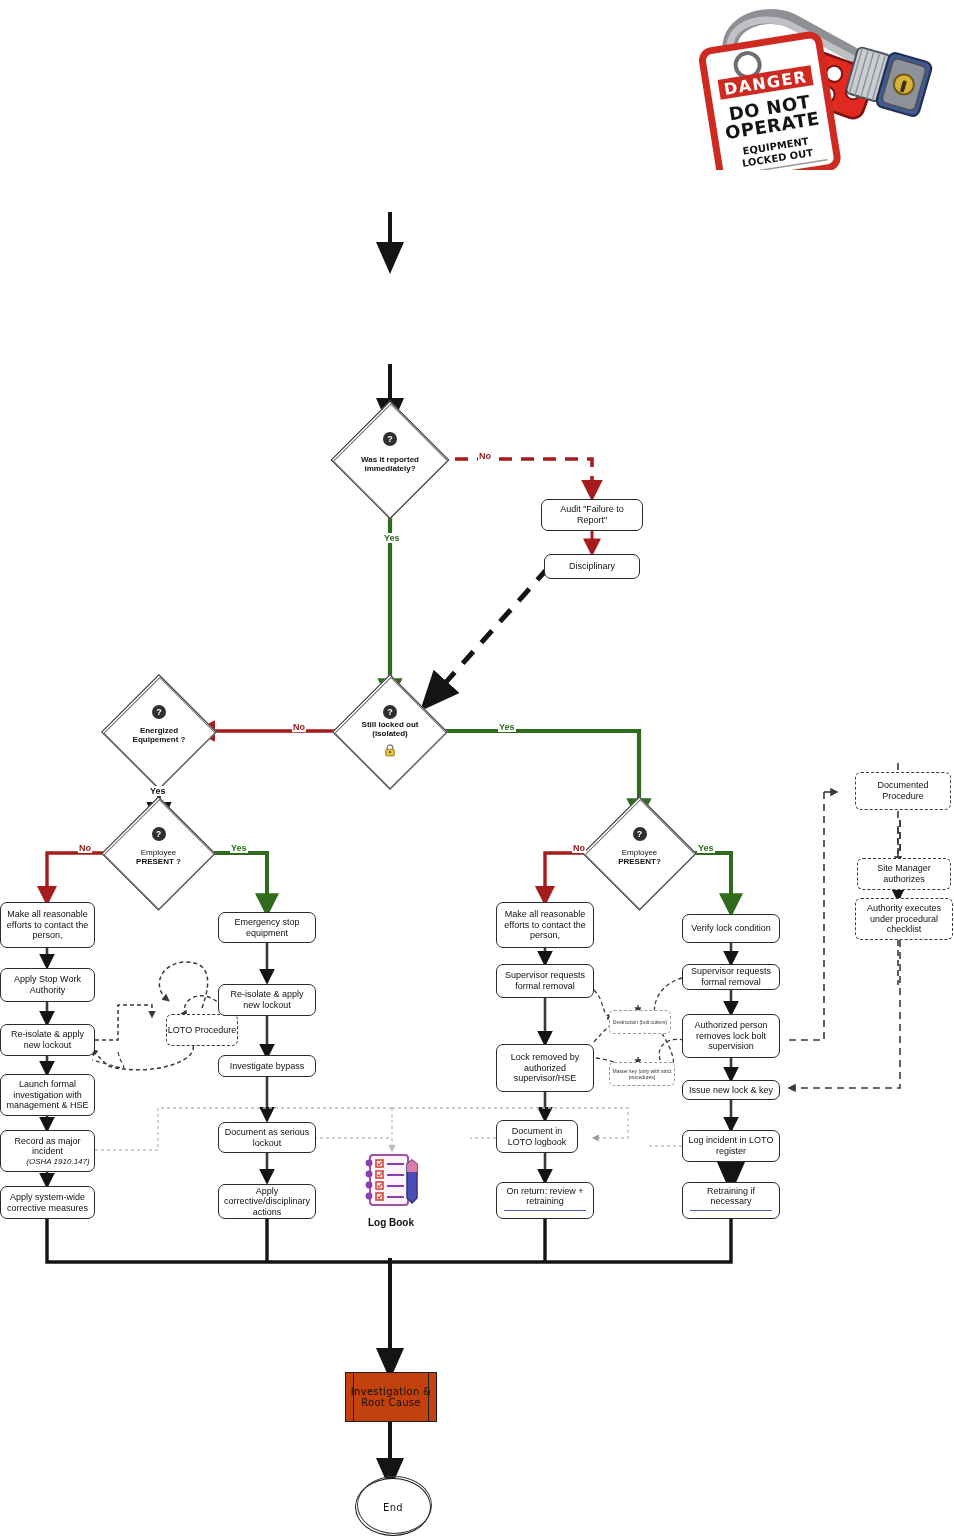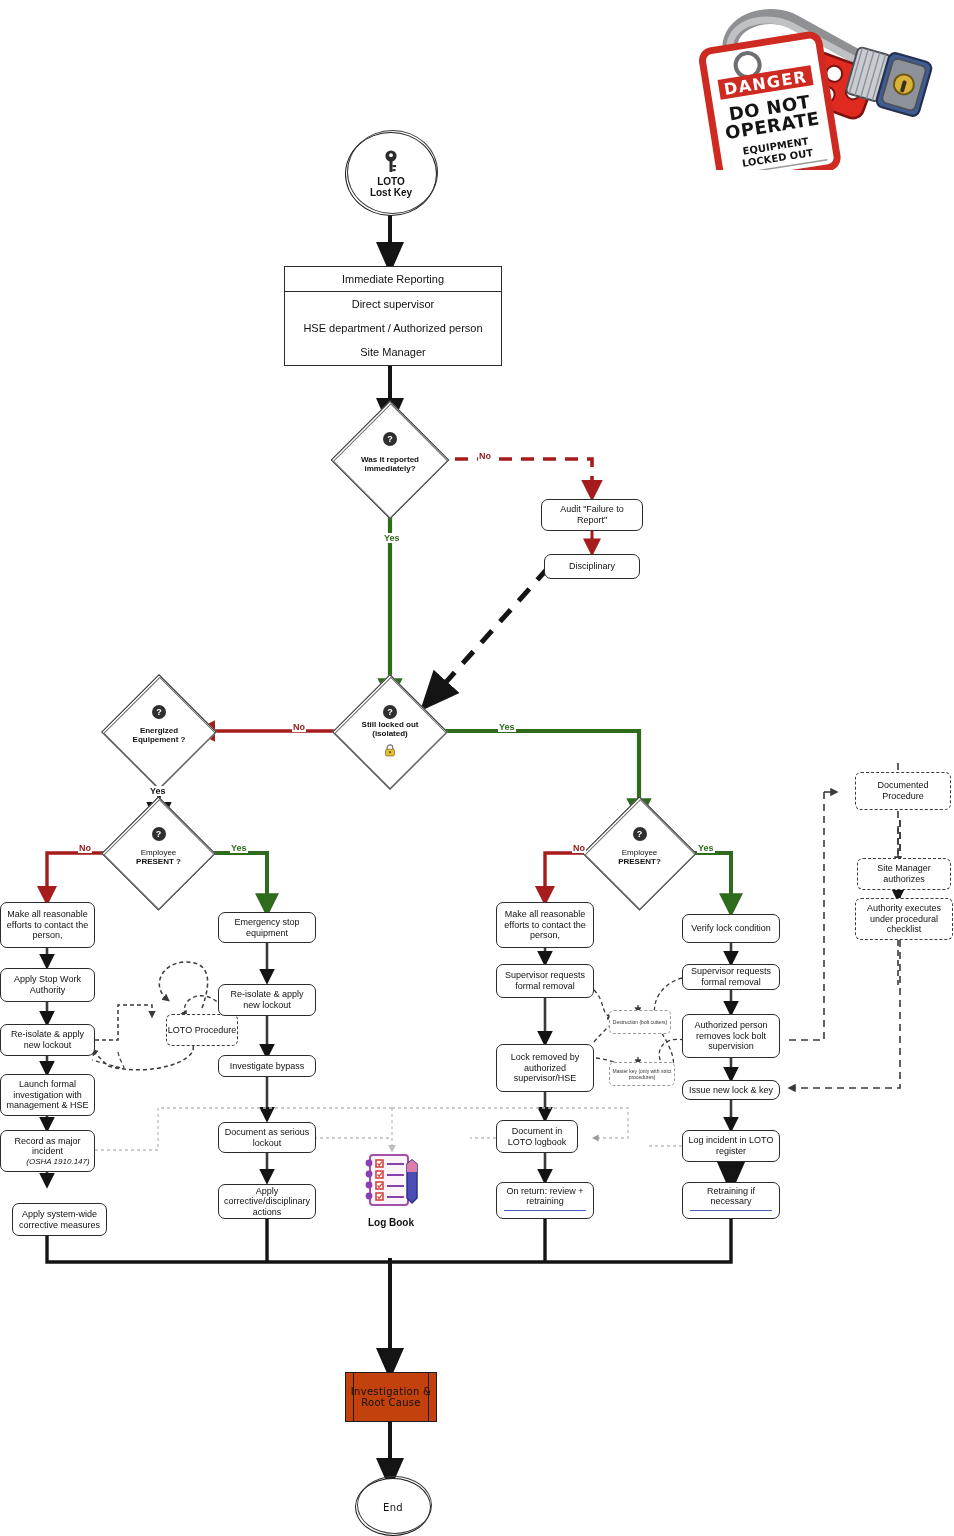--- a/index.html
+++ b/index.html
@@ -226,39 +226,21 @@
         <text x="71" y="110" font-family="DejaVu Sans, sans-serif" font-size="18" font-weight="bold" fill="#141414" text-anchor="middle" letter-spacing=".5">DO NOT</text>
         <text x="71" y="128" font-family="DejaVu Sans, sans-serif" font-size="18" font-weight="bold" fill="#141414" text-anchor="middle" letter-spacing=".5">OPERATE</text>
         <text x="71" y="146" font-family="DejaVu Sans, sans-serif" font-size="10" font-weight="bold" fill="#141414" text-anchor="middle">EQUIPMENT</text>
         <text x="71" y="158" font-family="DejaVu Sans, sans-serif" font-size="10" font-weight="bold" fill="#141414" text-anchor="middle">LOCKED OUT</text>
         <line x1="22" y1="164" x2="120" y2="164" stroke="#9a9a9a" stroke-width="1.4"></line>
         <text x="71" y="172" font-family="DejaVu Sans, sans-serif" font-size="4.6" fill="#4a4a4a" text-anchor="middle">Creative Safety Supply</text>
       </g>
     </svg>
   </div>
 
-  <div class="circ" id="start" style="left:345px;top:132px;width:90px;height:82px;">
-    <div class="shadow"></div>
-    <svg width="16" height="24" viewBox="0 0 16 24" style="margin-bottom:2px;">
-      <circle cx="8" cy="6" r="5.6" fill="#2b2b2b"></circle>
-      <circle cx="8" cy="5.2" r="1.9" fill="#ffffff"></circle>
-      <rect x="6.5" y="10" width="3" height="12" fill="#2b2b2b"></rect>
-      <rect x="9.5" y="15" width="3.6" height="2.1" fill="#2b2b2b"></rect>
-      <rect x="9.5" y="19" width="3.0" height="2.1" fill="#2b2b2b"></rect>
-    </svg>
-    <span class="f10" style="font-weight:700;">LOTO</span>
-    <span class="f10" style="font-weight:700;">Lost Key</span>
-  </div>
-
-  <div class="rptbox" id="reporting" style="left:284px;top:266px;width:216px;height:98px;">
-    <div class="row hdr" style="height:24px;">Immediate Reporting</div>
-    <div class="row" style="height:24px;">Direct supervisor</div>
-    <div class="row" style="height:24px;">HSE department / Authorized person</div>
-    <div class="row" style="height:24px;">Site Manager</div>
-  </div>
+
 
   <div class="dia" style="left:348px;top:418px;width:84px;height:84px;">
     <div class="shape"></div>
     <div class="shape2"></div>
     <div class="qm">?</div>
     <div class="lbl" style="padding-top:8px;">
       <span>Was it reported</span>
       <span>immediately?</span>
     </div>
   </div>
@@ -333,21 +315,21 @@
   <div class="node f9" style="left:0px;top:1024px;width:95px;height:32px;">
     <span class="t">Re-isolate &amp; apply new lockout</span>
   </div>
   <div class="node f9" style="left:0px;top:1074px;width:95px;height:42px;">
     <span class="t">Launch formal investigation with management &amp; HSE</span>
   </div>
   <div class="node f9" style="left:0px;top:1130px;width:95px;height:42px;">
     <span class="t">Record as major incident</span>
     <span class="t f8" style="font-style:italic;margin-left:21px;">(OSHA 1910.147)</span>
   </div>
-  <div class="node f9" style="left:12px;top:1186px;width:95px;height:33px;margin-top:17px;">
+  <div class="node f9" style="left:0px;top:1186px;width:95px;height:33px;">
     <span class="t">Apply system-wide corrective measures</span>
   </div>
 
   <div class="dashnode f9" style="left:122px;top:1014px;width:72px;height:32px;margin-left:44px;">
     <span>LOTO Procedure</span>
   </div>
 
   <div class="node f9" style="left:218px;top:912px;width:98px;height:31px;">
     <span class="t">Emergency stop equipment</span>
   </div>
@@ -390,21 +372,21 @@
 
   <div class="node f9" style="left:682px;top:914px;width:98px;height:29px;">
     <span class="t">Verify lock condition</span>
   </div>
   <div class="node f9" style="left:682px;top:964px;width:98px;height:26px;">
     <span class="t">Supervisor requests formal removal</span>
   </div>
   <div class="node f9" style="left:682px;top:1014px;width:98px;height:44px;">
     <span class="t">Authorized person removes lock bolt supervision</span>
   </div>
-  <div class="node f9" style="left:682px;top:1080px;width:98px;height:20px;border-radius:8px;">
+  <div class="node f9" style="left:682px;top:1080px;width:98px;height:20px;">
     <span class="t">Issue new lock &amp; key</span>
   </div>
   <div class="node f9" style="left:682px;top:1130px;width:98px;height:32px;">
     <span class="t">Log incident in LOTO register</span>
   </div>
   <div class="node f9" style="left:682px;top:1182px;width:98px;height:37px;">
     <span class="t">Retraining if necessary</span>
     <span class="micro">&nbsp;</span>
   </div>
 

